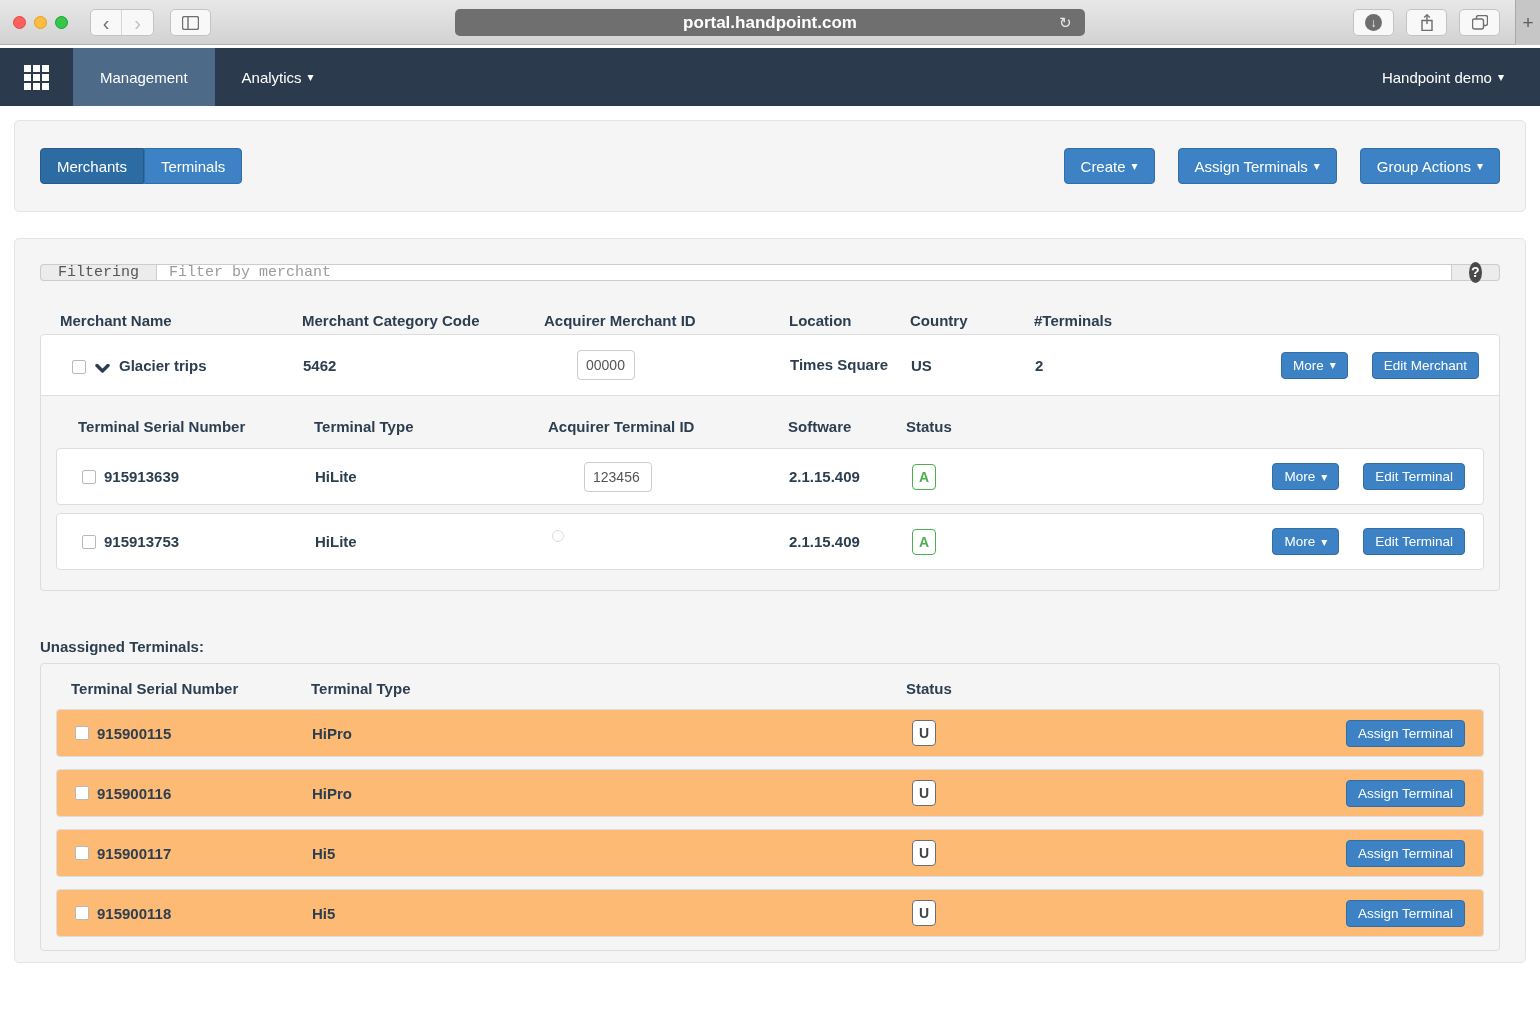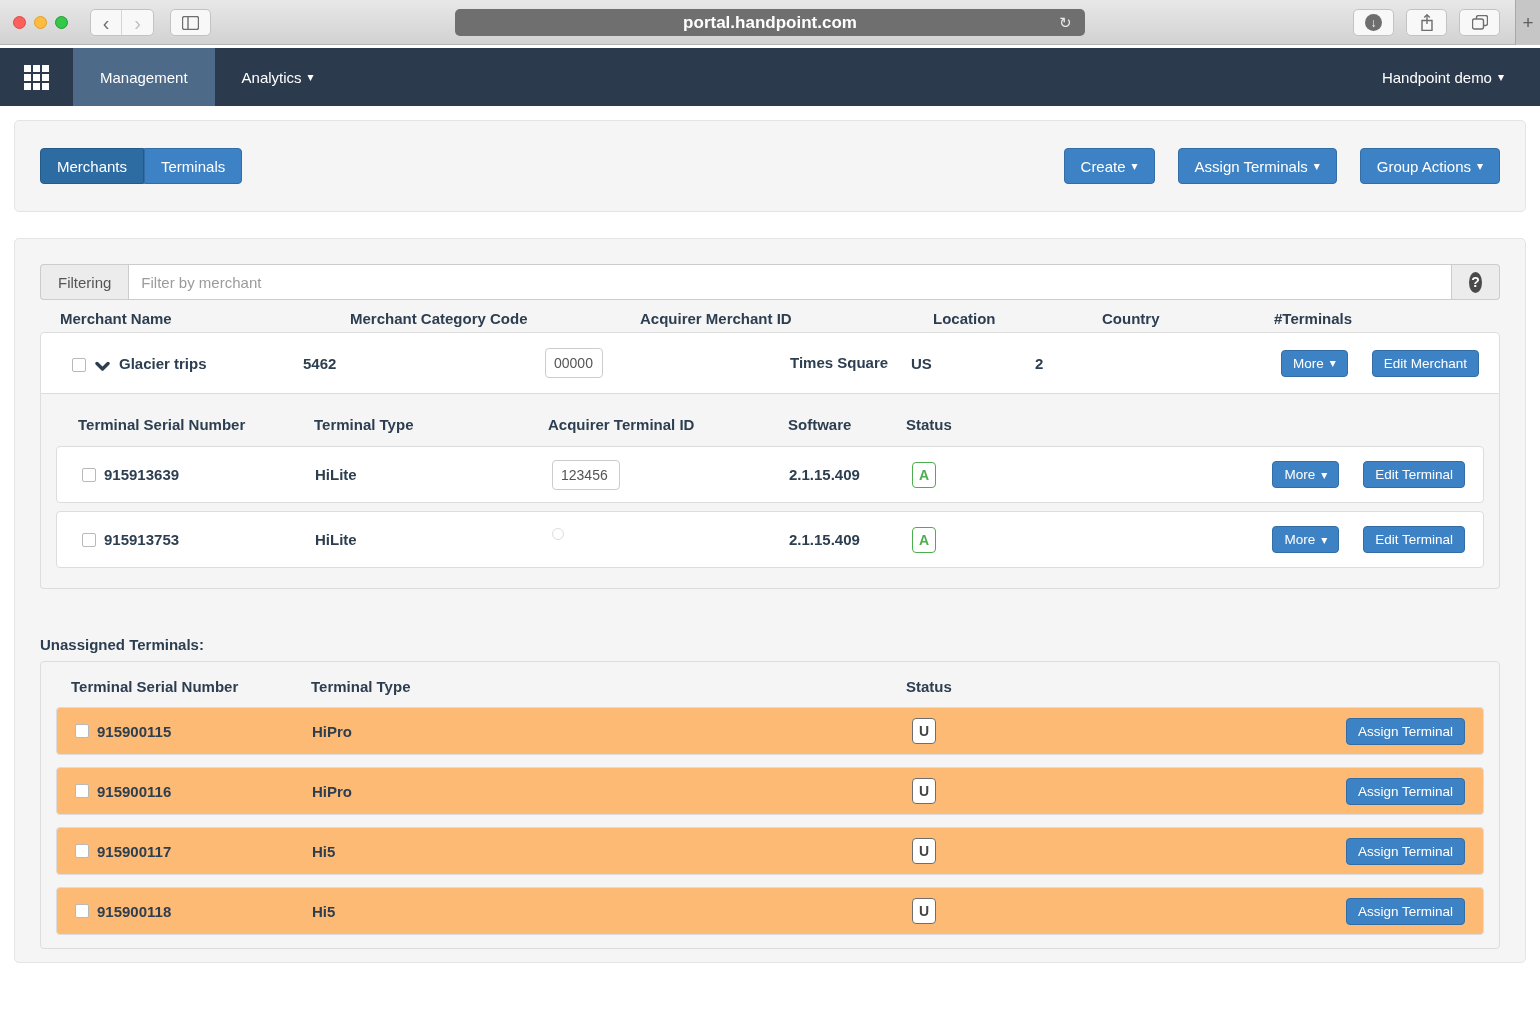--- a/index.html
+++ b/index.html
@@ -58,45 +58,45 @@
   .switch { display:flex; }
   .switch .btn { border-radius:0; }
   .switch .btn:first-child { border-radius:4px 0 0 4px; }
   .switch .btn:last-child { border-radius:0 4px 4px 0; }
   .btn.dark { background:#2d6ca2; border-color:#265b89; }
   .actions { display:flex; gap:23px; }
 
   .main { margin:26px 14px 0; padding:25px; height:725px; }
 
   
-  .filtergroup { display:flex; height:36px; }
+  .filtergroup { display:flex; height:17px;font-family:Liberation Mono, monospace; }
   .addon { background:#ececec; border:1px solid #ccc; display:flex; align-items:center;
            padding:0 17px; color:#555; font-size:15px; }
   .addon.left { border-radius:4px 0 0 4px; border-right:none; }
   .addon.help { border-radius:0 4px 4px 0; border-left:none; width:48px; justify-content:center; cursor:pointer;}
   .helpicon { width:21px; height:21px; background:#4a4a4a; color:#fff; border-radius:50%;
               font-size:14px; font-weight:bold; display:flex; align-items:center; justify-content:center; }
   .filtergroup input { flex:1; border:1px solid #ccc; padding:0 12px; font-size:15px; color:#333;
                        font-family:inherit; outline:none; }
   .filtergroup input::placeholder { color:#9b9b9b; }
 
   
   .m-grid { display:grid; grid-template-columns:242px 242px 245px 121px 124px 1fr auto;
             align-items:center; padding:0 20px; }
-  .m-header { margin-top:5px; height:27px;gap:48px; }
+  .m-header { margin-top:26px; height:27px; }
   th-like, .hcell { font-size:15px; font-weight:bold; color:#2c3e50; }
   .hcell { white-space:nowrap; }
   .m-card { background:#fff; border:1px solid #ddd; border-radius:4px 4px 0 0; height:62px; }
   .dcell { font-size:15px; font-weight:bold; color:#2c3e50; }
   .namecell { display:flex; align-items:flex-end; gap:9px;padding-left:11px; }
   .cb { width:14px; height:14px; background:#fff; border:1px solid #b9b9b9; border-radius:2px;
         display:inline-block; cursor:pointer; flex:none; }
   .chev { display:inline-flex; cursor:pointer; }
   .mini-input { height:30px; border:1px solid #ccc; border-radius:4px; font-size:14px;
-                color:#555; padding:0 8px; font-family:inherit; }
+                color:#555; padding:0 8px; font-family:inherit;margin-left:32px; }
   .w58 { width:58px; } .w68 { width:68px; }
   .loc { line-height:1.25; padding-right:20px; }
   .rowbtns { display:flex; gap:24px; align-items:center; }
   .btn.sm { height:27px; padding:0 11px; font-size:13.5px; }
 
   
   .t-panel { border:1px solid #ddd; border-top:none; border-radius:0 0 4px 4px; padding-bottom:20px; }
   .t-header { display:grid; grid-template-columns:236px 234px 240px 118px 1fr;
               padding:22px 20px 13px 37px; }
   .t-row { display:grid; grid-template-columns:233px 237px 237px 123px 1fr auto; align-items:center;

